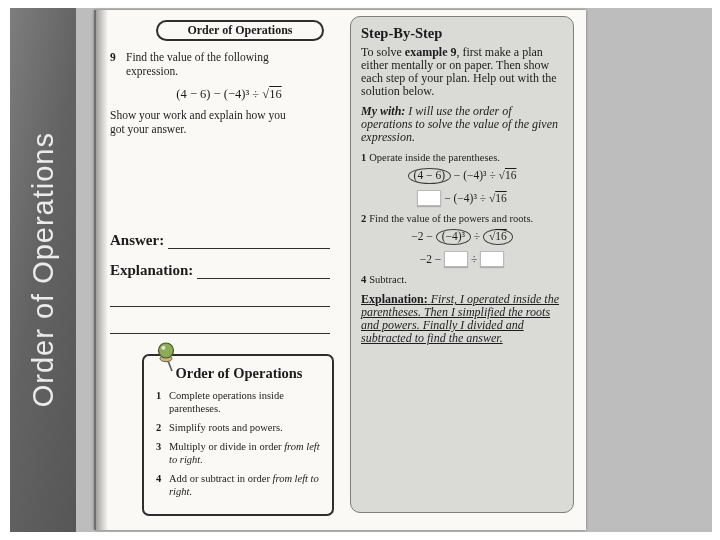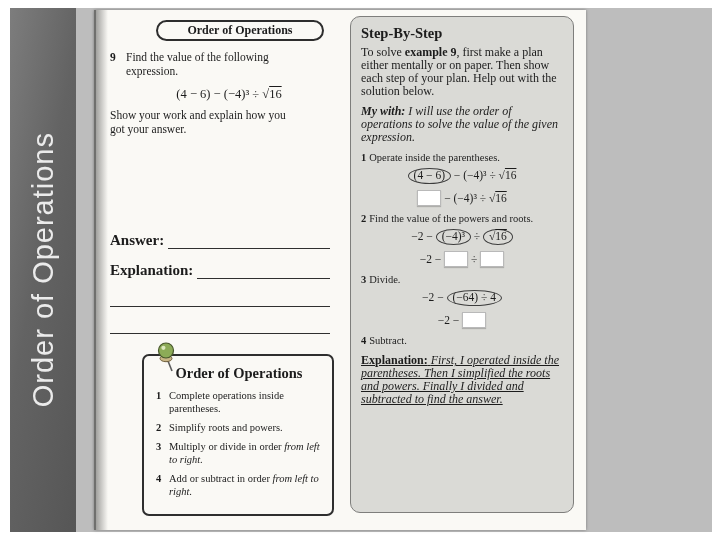--- a/index.html
+++ b/index.html
@@ -144,25 +144,20 @@
           <div class="mline"><span class="oval"><span>(4 − 6)</span></span><span> − (−4)³ ÷ √</span><span class="rad">16</span></div>
           <div class="mline"><span class="wbox"></span><span> − (−4)³ ÷ √</span><span class="rad">16</span></div>
         </div>
 
         <div class="step">
           <div class="slabel"><b>2</b><span>Find the value of the powers and roots.</span></div>
           <div class="mline"><span>−2 − </span><span class="oval"><span>(−4)³</span></span><span> ÷ </span><span class="oval"><span>√</span><span class="rad">16</span></span></div>
           <div class="mline"><span>−2 − </span><span class="wbox"></span><span> ÷ </span><span class="wbox"></span></div>
         </div>
 
-        <div class="step">
-          <div class="slabel"><b>3</b><span>Divide.</span></div>
-          <div class="mline"><span>−2 − </span><span class="oval"><span>(−64) ÷ 4</span></span></div>
-          <div class="mline"><span>−2 − </span><span class="wbox"></span></div>
-        </div>
 
         <div class="step">
           <div class="slabel"><b>4</b><span>Subtract.</span></div>
         </div>
 
         <p class="sbs-p expl"><b>Explanation:</b> <i>First, I operated inside the parentheses. Then I simplified the roots and powers. Finally I divided and subtracted to find the answer.</i></p>
       </div>
 
     </div>
   </div>

